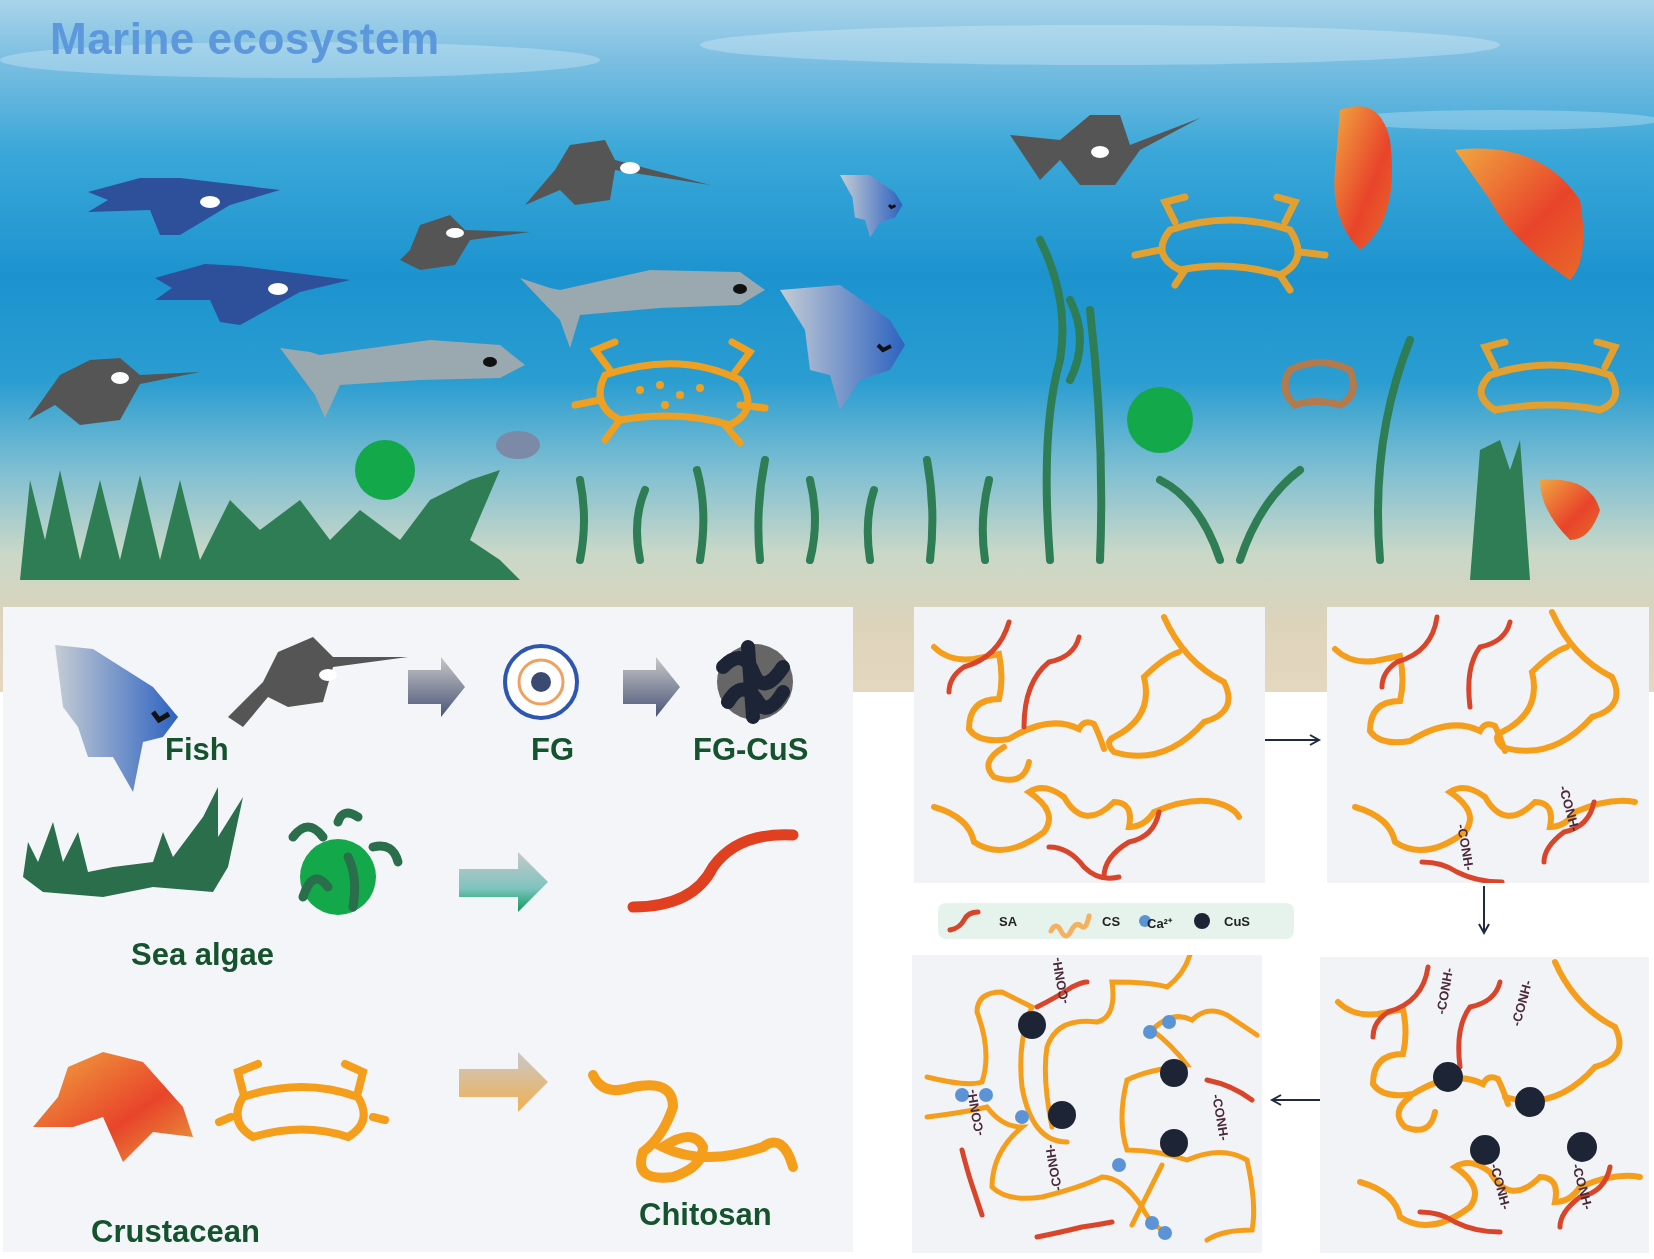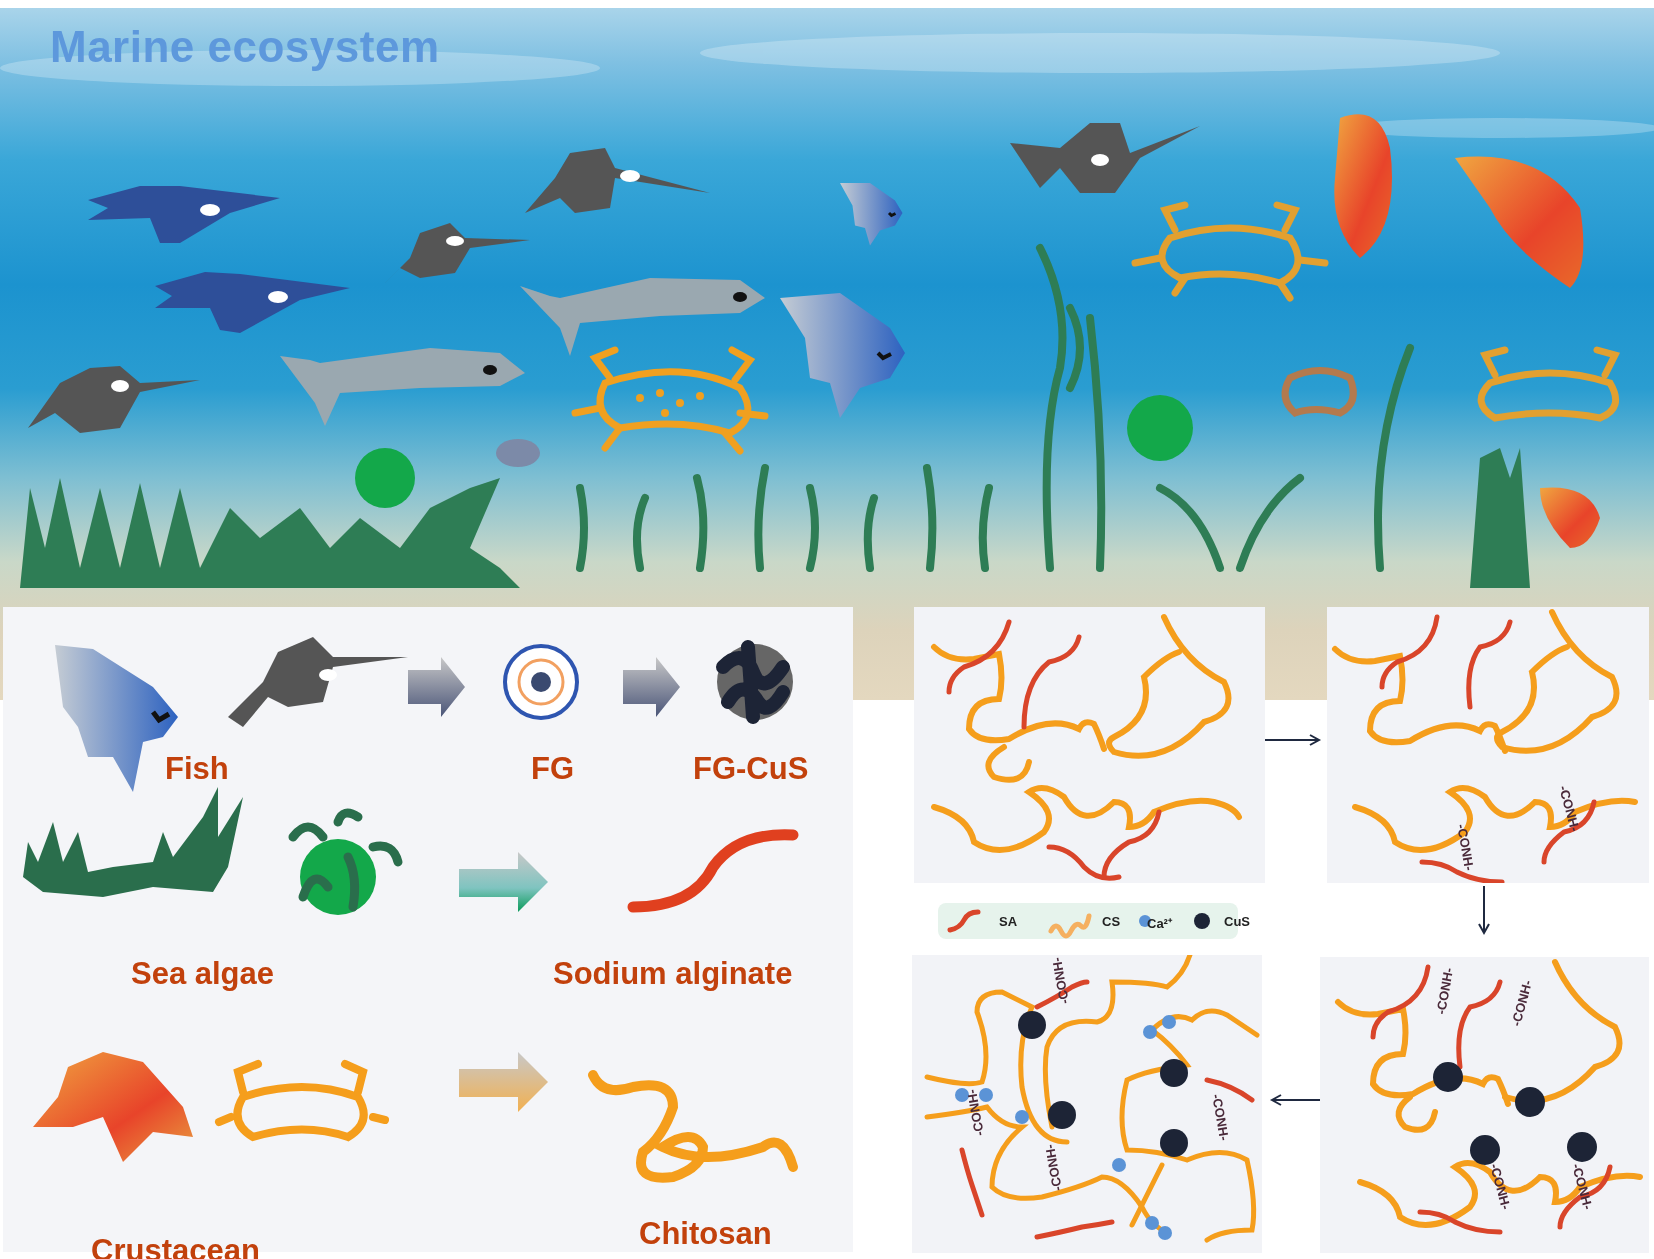--- a/index.html
+++ b/index.html
@@ -1,24 +1,24 @@
 <!DOCTYPE html>
 <html><head>
 <meta charset="utf-8">
 <style>
   html,body{margin:0;padding:0;background:#ffffff;}
   body{width:1654px;height:1259px;position:relative;overflow:hidden;font-family:"Liberation Sans",sans-serif;}
-  .scene{position:absolute;left:0;top:8px;width:1654px;height:692px;overflow:hidden;
+  .scene{position:absolute;left:0;top:0;width:1654px;height:692px;overflow:hidden;
     background:linear-gradient(180deg,#a9d4ea 0%,#7fc0e2 8%,#3aa7d8 22%,#1c93cf 40%,#2a9dd1 55%,#7fbfd2 68%,#c9d8c8 80%,#ddd3bb 90%,#e4d8bf 100%);}
   .scene-title{position:absolute;left:50px;top:14px;font-size:44px;font-weight:bold;color:#5d98dc;letter-spacing:0.5px;}
   .scene svg{position:absolute;left:0;top:0;}
   .panel-left{position:absolute;left:3px;top:607px;width:850px;height:645px;background:#f4f5f8;}
-  .label{position:absolute;font-weight:bold;font-size:31px;color:#c2410c;white-space:nowrap;margin-top:19px;}
+  .label{position:absolute;font-weight:bold;font-size:31px;color:#14532d;white-space:nowrap;}
   .stage{position:absolute;background:#f2f3f7;}
-  .legend{position:absolute;left:938px;top:903px;width:300px;height:36px;background:#e6f3ec;border-radius:8px;}
+  .legend{position:absolute;left:938px;top:903px;width:356px;height:36px;background:#e6f3ec;border-radius:8px;}
   .legend span{position:absolute;font-weight:bold;font-size:13px;color:#222;top:11px;}
   .abs{position:absolute;}
 </style>
 </head>
 <body>
 
 <div class="scene">
   <svg width="1654" height="582">
 
     <g opacity="0.25" fill="#ffffff">
@@ -184,21 +184,20 @@
       <path d="M240,490 Q300,470 355,490 Q370,515 345,530 Q300,515 250,530 Q225,515 240,490 Z"></path>
       <path d="M240,485 l-5,-20 l20,-8 M355,485 l5,-20 l-18,-8 M228,510 l-12,5 M370,510 l12,3"></path>
     </g>
     <path d="M456,462 L515,462 L515,445 L545,475 L515,505 L515,490 L456,490 Z" fill="url(#arrOr)"></path>
     <path d="M590,468 Q600,490 630,480 Q670,472 670,500 Q660,530 640,545 Q630,575 670,570 Q700,560 700,540 Q690,520 660,540 Q700,560 760,540 Q780,525 790,560" stroke="#f59e1c" stroke-width="10" fill="none" stroke-linecap="round"></path>
   </svg>
   <div class="label" style="left:162px;top:125px">Fish</div>
   <div class="label" style="left:528px;top:125px">FG</div>
   <div class="label" style="left:690px;top:125px">FG-CuS</div>
   <div class="label" style="left:128px;top:330px">Sea algae</div>
-  <div class="label" style="left:550px;top:330px">Sodium alginate</div>
   <div class="label" style="left:88px;top:607px">Crustacean</div>
   <div class="label" style="left:636px;top:590px">Chitosan</div>
 </div>
 
 <div class="stage" style="left:914px;top:607px;width:351px;height:276px">
   <svg width="351" height="276">
     <g stroke="#f59e1c" stroke-width="6" fill="none" stroke-linecap="round">
       <path d="M20,40 q15,15 40,12 l25,-5 q5,25 0,45 q-30,0 -30,30 q10,15 40,10 q40,-25 70,-10 q5,-10 15,-5 q5,10 10,25"></path>
       <path d="M90,140 q-25,15 -10,30 q30,10 35,-15"></path>
       <path d="M250,10 q20,45 60,65 q15,30 -20,40 q-40,45 -90,30 q-10,-10 0,-15 q40,-20 30,-60 q20,-20 35,-25"></path>

